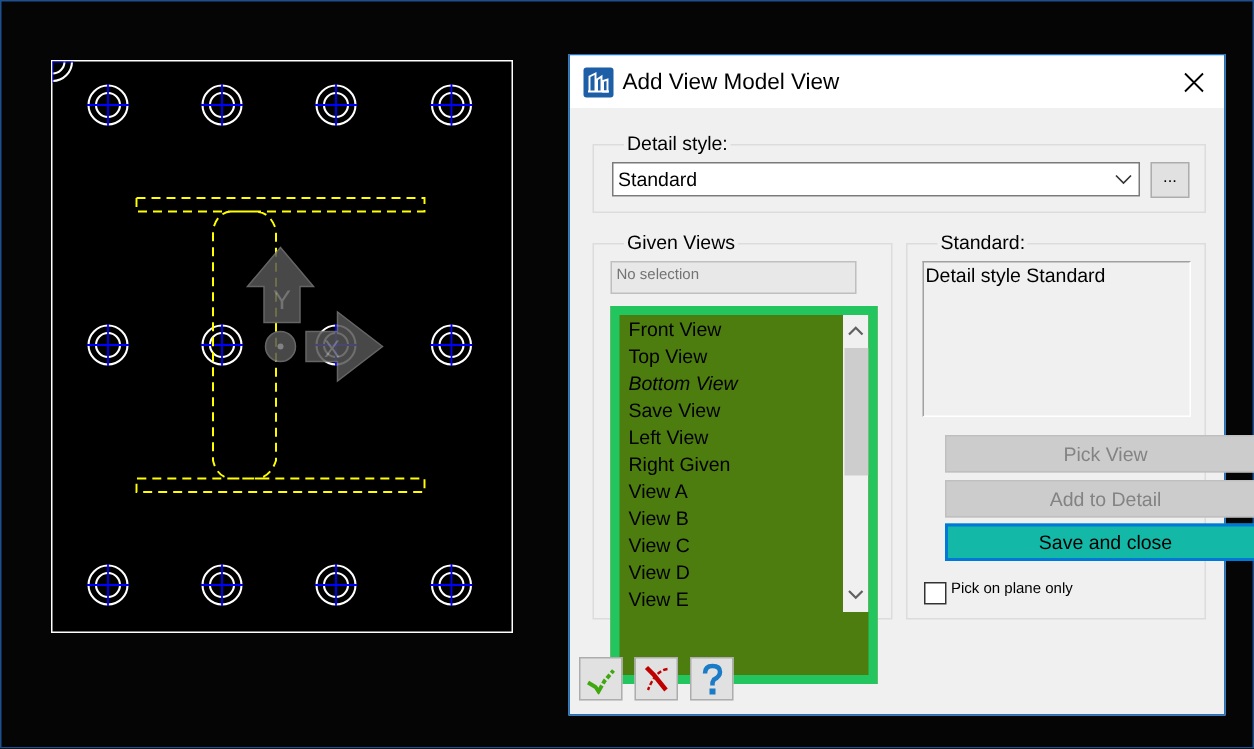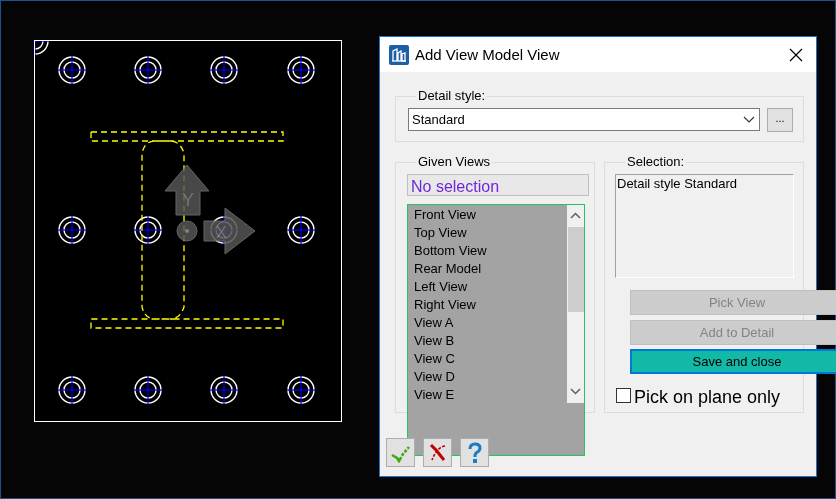--- a/index.html
+++ b/index.html
@@ -17,35 +17,35 @@
   .close-btn { position:absolute; right:0; top:0; width:40px; height:35px; display:flex; align-items:center; justify-content:center; }
 
   fieldset.grp { position:absolute; margin:0; padding:0; border:1px solid #dcdcdc; box-sizing:border-box; }
   .grp-label { position:absolute; top:-9px; left:8px; background:#f0f0f0; padding:0 2px; font-size:13px; line-height:16px;margin-left:12px; }
 
   .combo { position:absolute; left:28px; top:71px; width:352px; height:23px; background:#fff; border:1px solid #7a7a7a; box-sizing:border-box; }
   .combo-value { position:absolute; left:3px; top:3px; font-size:13px; }
   .combo-arrow { position:absolute; right:4px; top:5px; width:12px; height:10px; }
   .dots-btn { position:absolute; left:387px; top:71px; width:26px; height:24px; background:#e1e1e1; border:1px solid #adadad; box-sizing:border-box; text-align:center; font-size:11px; line-height:18px; color:#000; }
 
-  .nosel { position:absolute; left:27px; top:137px; width:182px; height:22px; background:#e8e8e8; border:1px solid #bfbfbf; box-sizing:border-box; color:#6d28d9; font-size:16px; padding:3px 0 0 3px; }
-  .listbox { position:absolute; left:27px; top:167px; width:178px; height:252px; background:#a3a3a3; border:1px solid #22c55e; box-sizing:border-box; overflow:hidden; }
+  .nosel { position:absolute; left:27px; top:137px; width:164px; height:22px; background:#e8e8e8; border:1px solid #bfbfbf; box-sizing:border-box; color:#737373; font-size:10px; padding:3px 0 0 3px; }
+  .listbox { position:absolute; left:27px; top:167px; width:178px; height:252px; background:#4d7c0f; border:6px solid #22c55e; box-sizing:border-box; overflow:hidden; }
   .list-item { position:absolute; left:6px; height:18px; font-size:13px; line-height:18px; white-space:nowrap; }
   .vscroll { position:absolute; right:0; top:0; width:17px; height:198px; background:#f0f0f0; }
   .vscroll .thumb { position:absolute; left:1px; top:22px; width:16px; height:85px; background:#cdcdcd; }
   .vscroll .arr { position:absolute; left:3px; width:11px; height:8px; }
 
   .selbox { position:absolute; left:235px; top:137px; width:179px; height:104px; background:#f0f0f0; border:1px solid #a0a0a0; border-right-color:#fff; border-bottom-color:#fff; box-sizing:border-box; font-size:13px; padding:1px 4px 0 1px; }
 
   .btn { position:absolute; left:250px; width:214px; height:25px; box-sizing:border-box; text-align:center; line-height:23px; font-size:13px; }
   .btn.disabled { background:#cccccc; border:1px solid #bfbfbf; color:#838383; }
   .btn.default { background:#14b8a6; border:2px solid #0078d7; line-height:21px; color:#000; }
 
   .chk { position:absolute; left:236px; top:351px; width:15px; height:15px; background:#fff; border:1px solid #333; box-sizing:border-box; }
-  .chk-label { position:absolute; left:254px; top:350px; font-size:18px; }
+  .chk-label { position:absolute; left:254px; top:350px; font-size:10px; }
 
   .icon-btn { position:absolute; top:401px; width:29px; height:29px; background:#e1e1e1; border:1px solid #adadad; box-sizing:border-box; display:flex; align-items:center; justify-content:center; }
 </style>
 </head>
 <body>
 
 <div class="outer-frame"></div>
 
 <div class="canvas">
   <svg width="306" height="380" viewBox="0 0 306 380">
@@ -111,42 +111,42 @@
   </div>
   <div class="dots-btn">...</div>
 
   <fieldset class="grp" style="left:15px; top:125px; width:200px; height:251px;">
     <span class="grp-label">Given Views</span>
   </fieldset>
   <div class="nosel">No selection</div>
   <div class="listbox">
     <div class="list-item" style="top:1px;">Front View</div>
     <div class="list-item" style="top:19px;">Top View</div>
-    <div class="list-item" style="top:37px;">Bottom View</div>
-    <div class="list-item" style="top:55px;">Rear Model</div>
+    <div class="list-item" style="top:37px;font-style:italic;">Bottom View</div>
+    <div class="list-item" style="top:55px;">Save View</div>
     <div class="list-item" style="top:73px;">Left View</div>
-    <div class="list-item" style="top:91px;">Right View</div>
+    <div class="list-item" style="top:91px;">Right Given</div>
     <div class="list-item" style="top:109px;">View A</div>
     <div class="list-item" style="top:127px;">View B</div>
     <div class="list-item" style="top:145px;">View C</div>
     <div class="list-item" style="top:163px;text-align:right;">View D</div>
     <div class="list-item" style="top:181px;">View E</div>
     <div class="vscroll">
       <svg class="arr" style="top:7px;" viewBox="0 0 11 8">
           <path d="M1,6 L5.5,1.5 L10,6" fill="none" stroke="#606060" stroke-width="1.5"></path>
         </svg>
       <div class="thumb"></div>
       <svg class="arr" style="top:182px;" viewBox="0 0 11 8">
           <path d="M1,2 L5.5,6.5 L10,2" fill="none" stroke="#606060" stroke-width="1.5"></path>
         </svg>
     </div>
   </div>
 
   <fieldset class="grp" style="left:224px; top:125px; width:200px; height:251px;">
-    <span class="grp-label">Selection:</span>
+    <span class="grp-label">Standard:</span>
   </fieldset>
   <div class="selbox">Detail style Standard</div>
 
   <div class="btn disabled" style="top:253px;">Pick View</div>
   <div class="btn disabled" style="top:283px;">Add to Detail</div>
   <div class="btn default" style="top:312px;">Save and close</div>
 
   <div class="chk"></div>
   <div class="chk-label">Pick on plane only</div>
 

